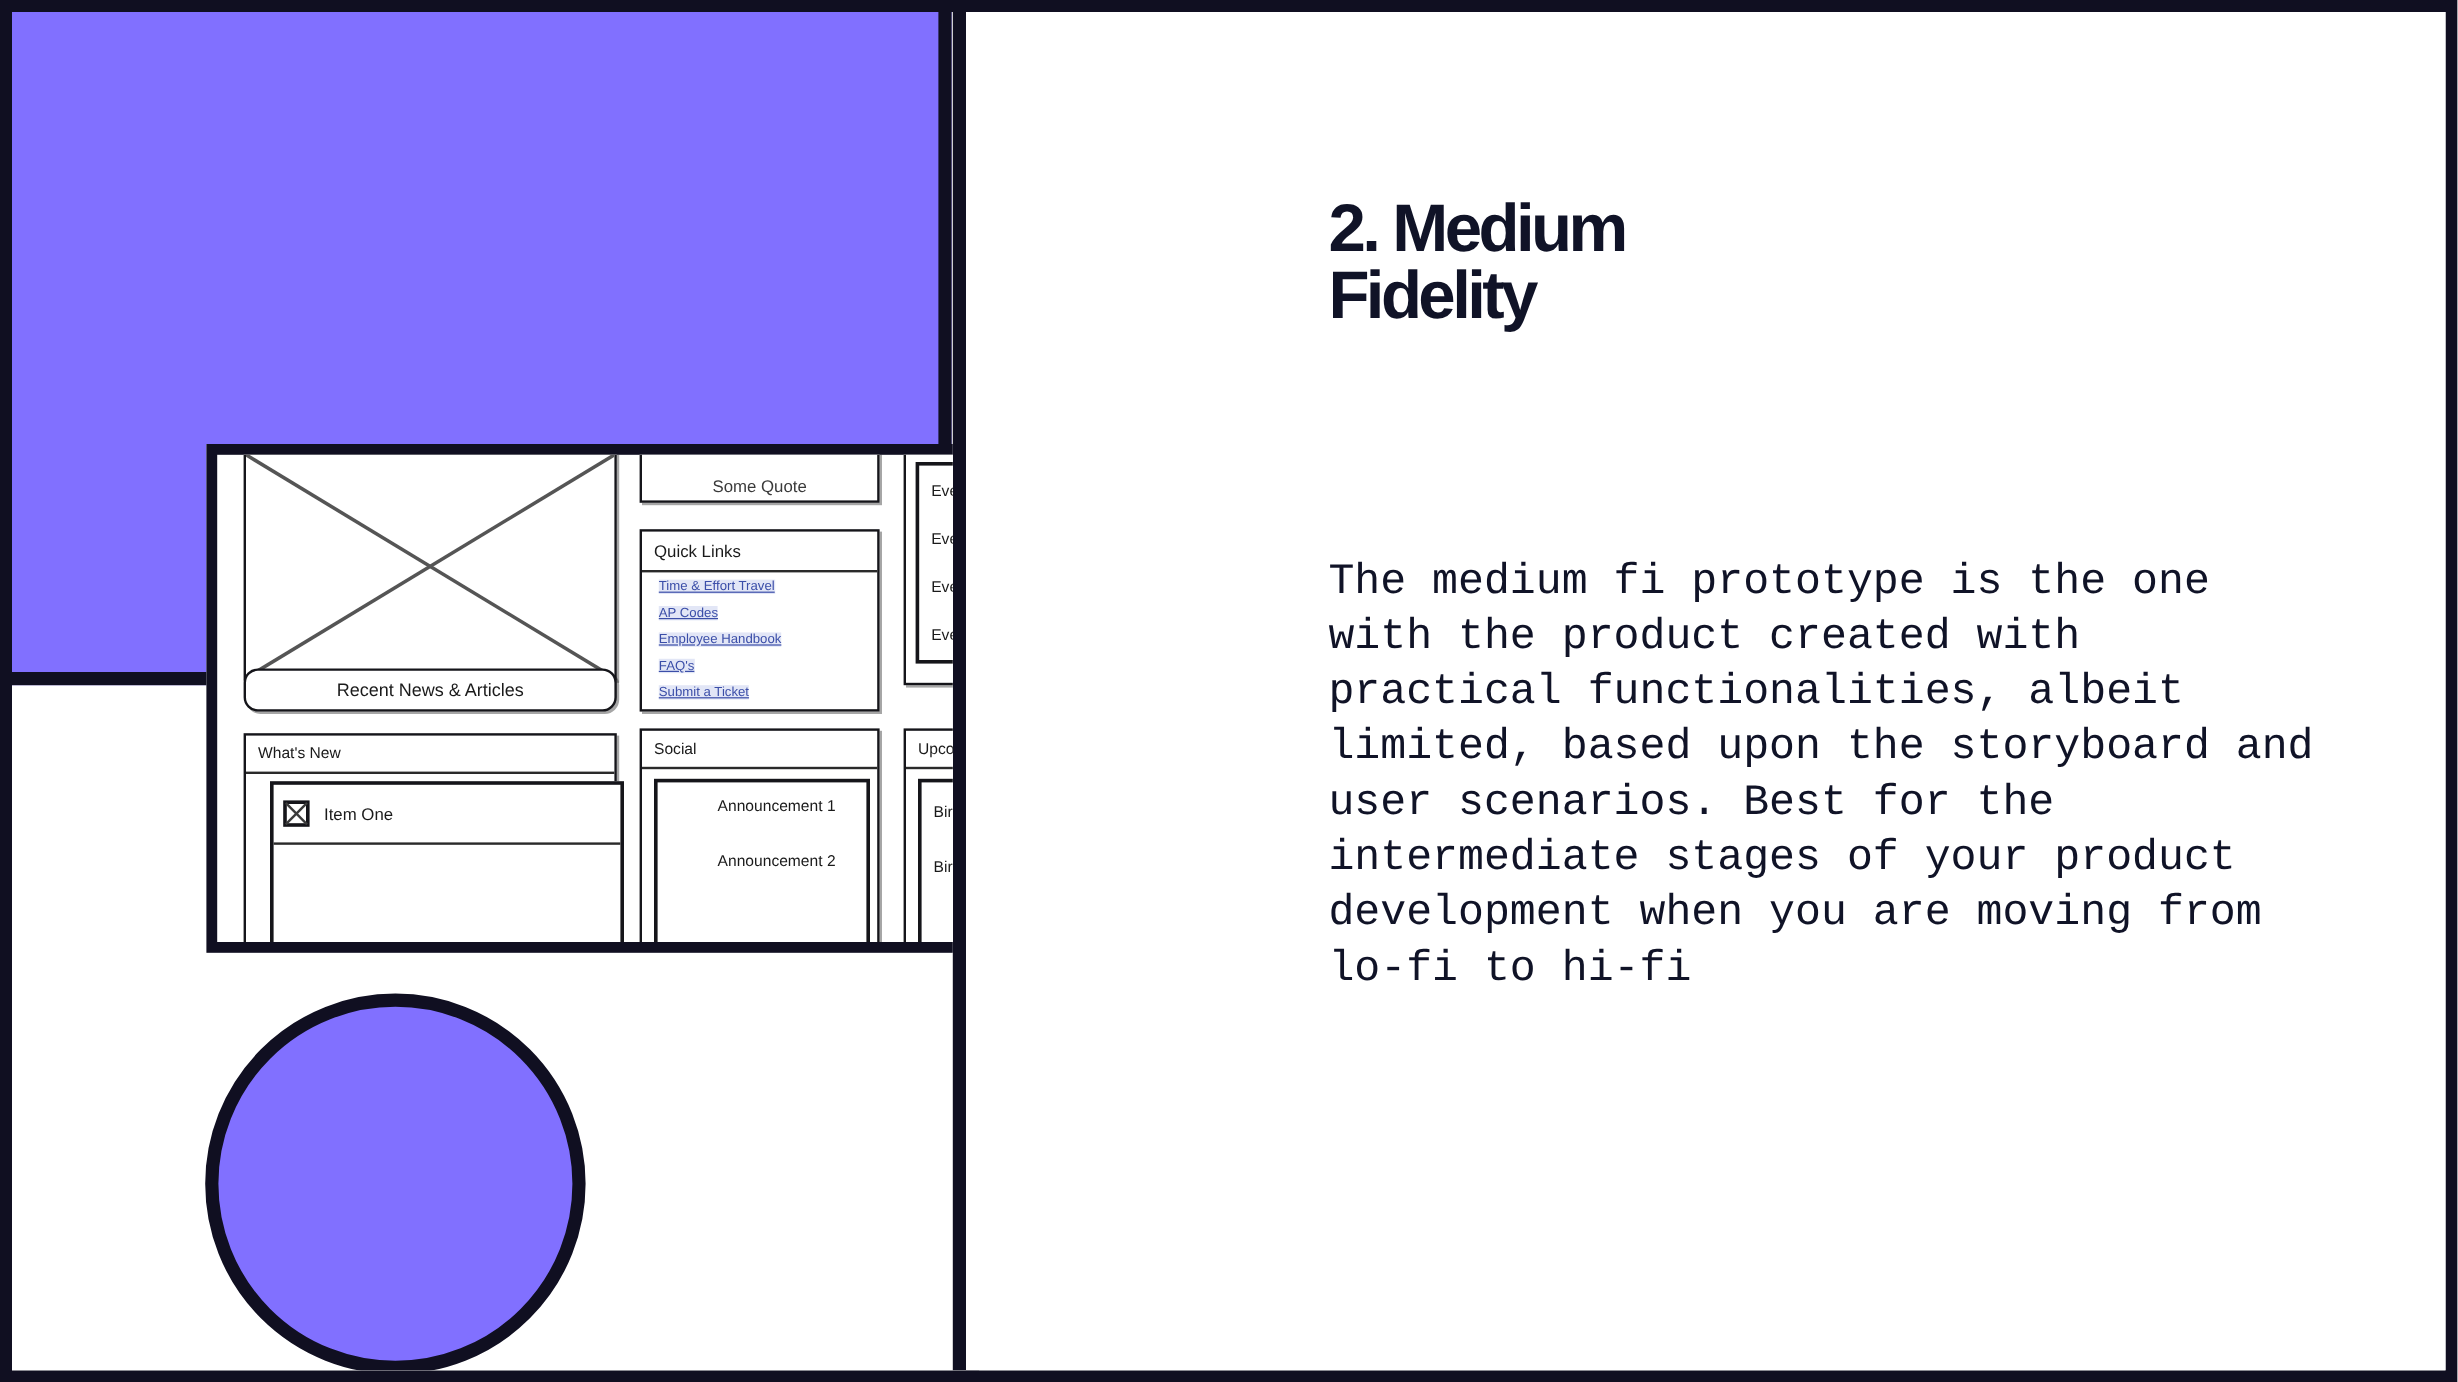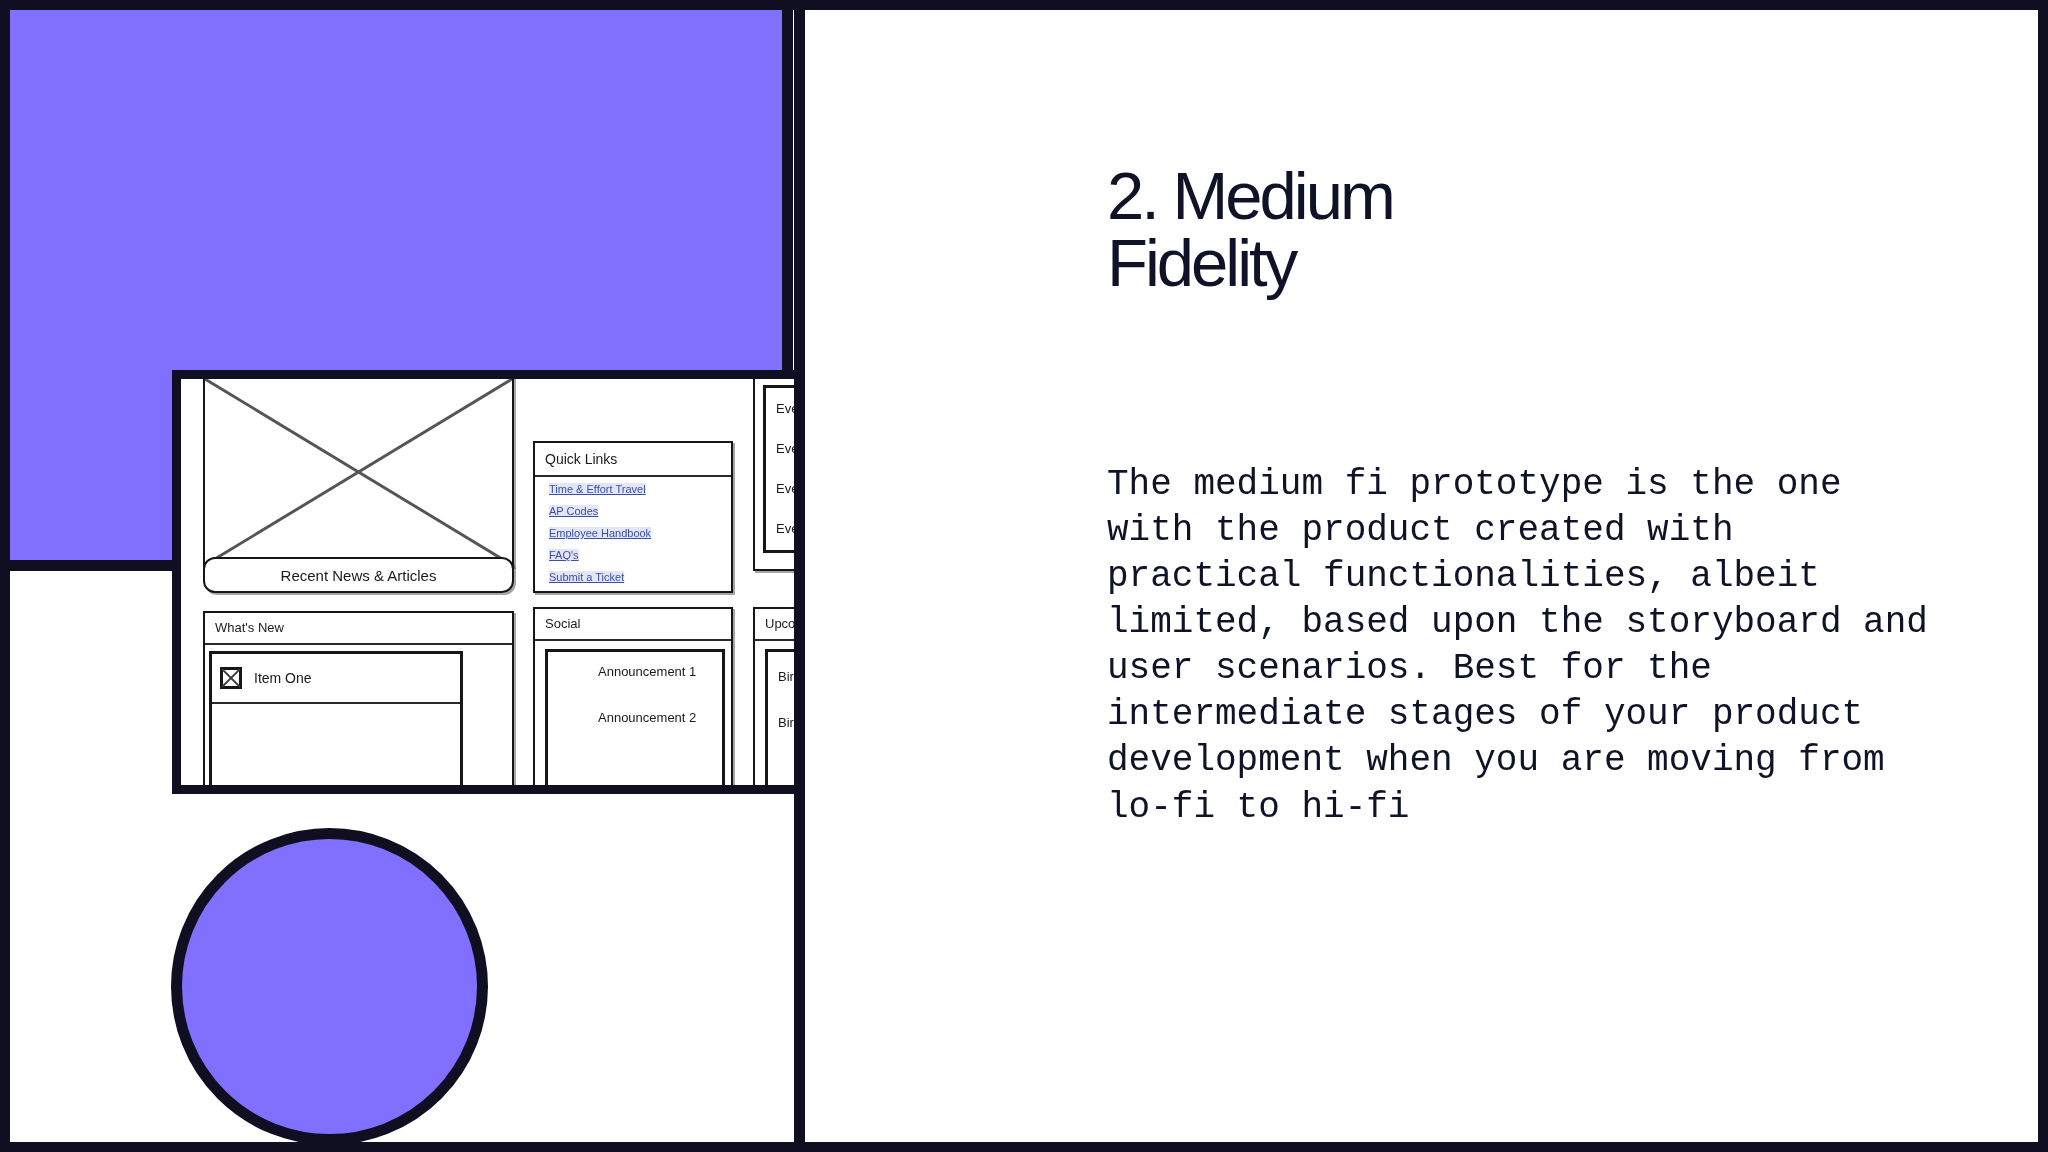--- a/index.html
+++ b/index.html
@@ -168,22 +168,22 @@
   .xbox::after  { transform: translateX(-50%) rotate(-45deg) scaleY(1.4); }
 
   
   #whats-new {
     left: 22px; top: 232px;
     width: 311px; height: 186px;
   }
   #whats-new .wn-head { position: absolute; left: 10px; top: 7px; font-size: 13px; }
   #whats-new .wn-rule { position: absolute; left: 0; right: 0; top: 30px; border-top: 2px solid #2a2a2a; }
   #wn-list {
-    position: absolute; left: 4px; top: 38px;
-    width: 254px; height: 142px;
+    position: absolute; left: 20px; top: 38px;
+    width: 295px; height: 142px;
     border: 3px solid #15151a;
     background: #fff;
   }
   .wn-row {
     position: absolute; left: 8px; right: 6px;
     height: 40px;
     display: flex; align-items: center; gap: 12px;
   }
   .wn-row .wf-label { font-size: 14px; }
   .wn-sep { position: absolute; left: 0; right: 0; border-top: 2px solid #2a2a2a; }
@@ -229,22 +229,22 @@
     height: 1132px;
     background: #ffffff;
   }
 
   #heading {
     position: absolute;
     left: 291px;
     top: 152px;
     width: 760px;
     font-family: "Liberation Sans", sans-serif;
-    font-weight: 400;
-    font-size: 67px;
+    font-weight: 700;
+    font-size: 56px;
     line-height: 1.0;
     letter-spacing: -3px;
     color: #101327;
   }
 
   #body-copy {
     position: absolute;
     left: 291px;
     top: 452px;
     width: 835px;
@@ -272,20 +272,23 @@
         <div class="wf-box" id="hero-img">
           <svg viewBox="0 0 311 190" preserveAspectRatio="none" aria-hidden="true">
             <line x1="0" y1="0" x2="311" y2="190" stroke="#555" stroke-width="3"></line>
             <line x1="311" y1="0" x2="0" y2="190" stroke="#555" stroke-width="3"></line>
           </svg>
         </div>
         <div class="wf-box" id="hero-caption">
           <span class="wf-label">Recent News &amp; Articles</span>
         </div>
 
+        <div class="wf-box" id="quote-panel">
+          <span class="wf-label">Some Quote</span>
+        </div>
 
         <div class="wf-box" id="quick-links">
           <span class="ql-head wf-label">Quick Links</span>
           <span class="ql-rule"></span>
           <a class="ql-item" style="top:40px">Time &amp; Effort Travel</a>
           <a class="ql-item" style="top:62px">AP Codes</a>
           <a class="ql-item" style="top:84px">Employee Handbook</a>
           <a class="ql-item" style="top:106px">FAQ's</a>
           <a class="ql-item" style="top:128px">Submit a Ticket</a>
         </div>

